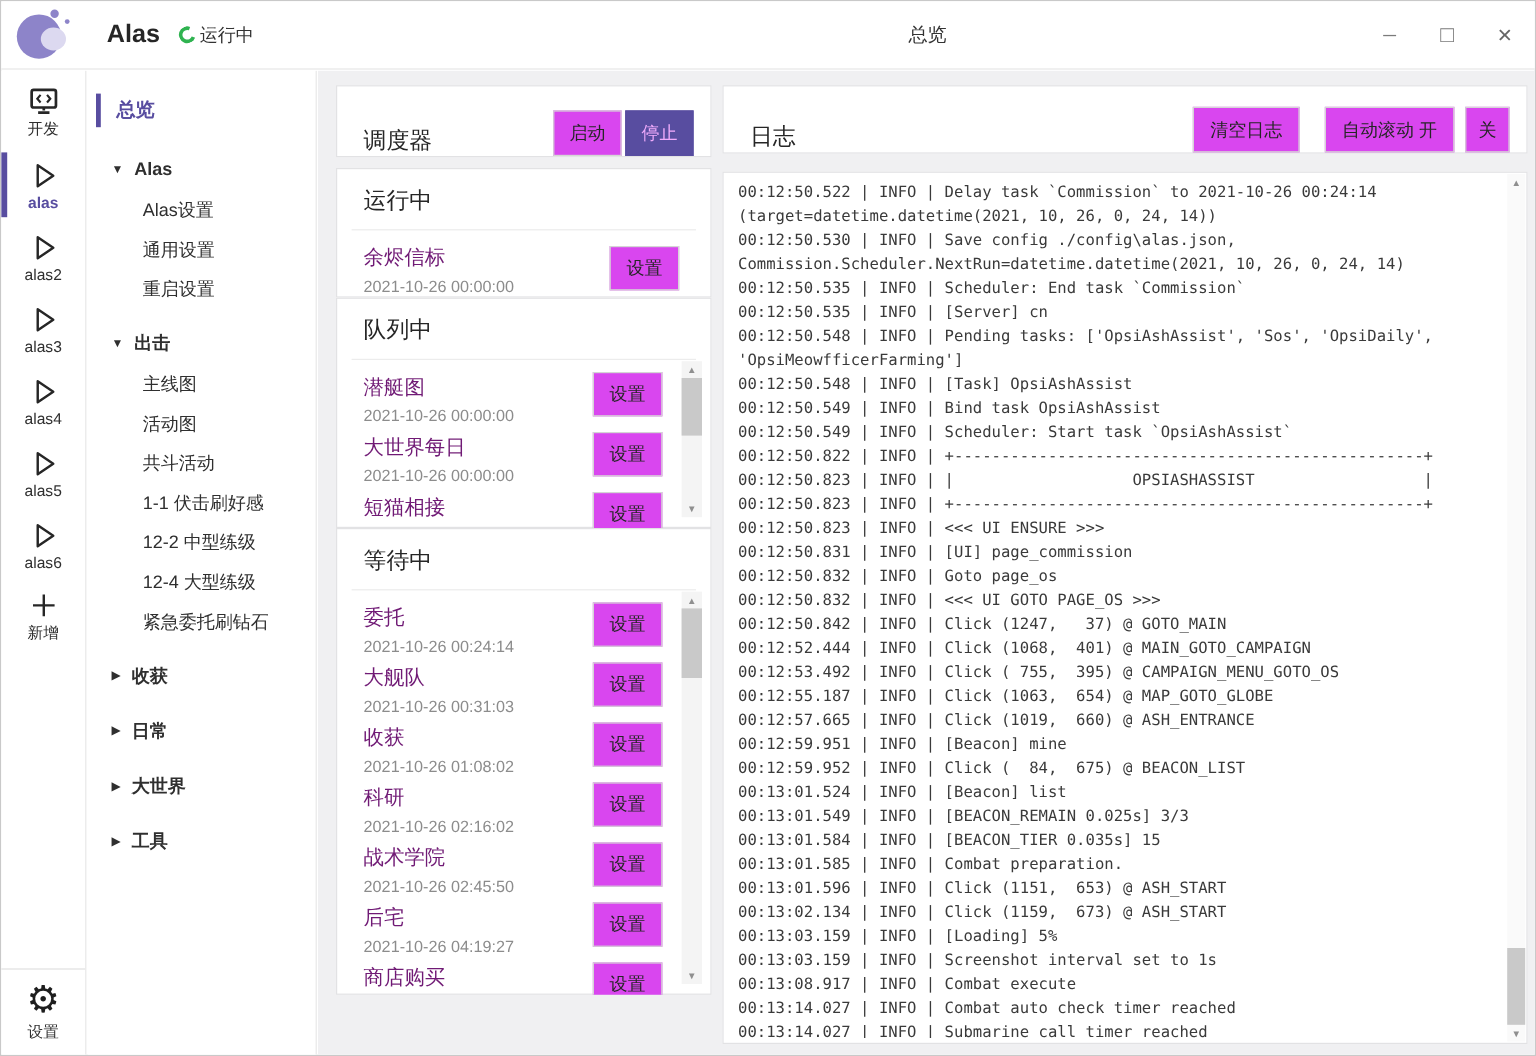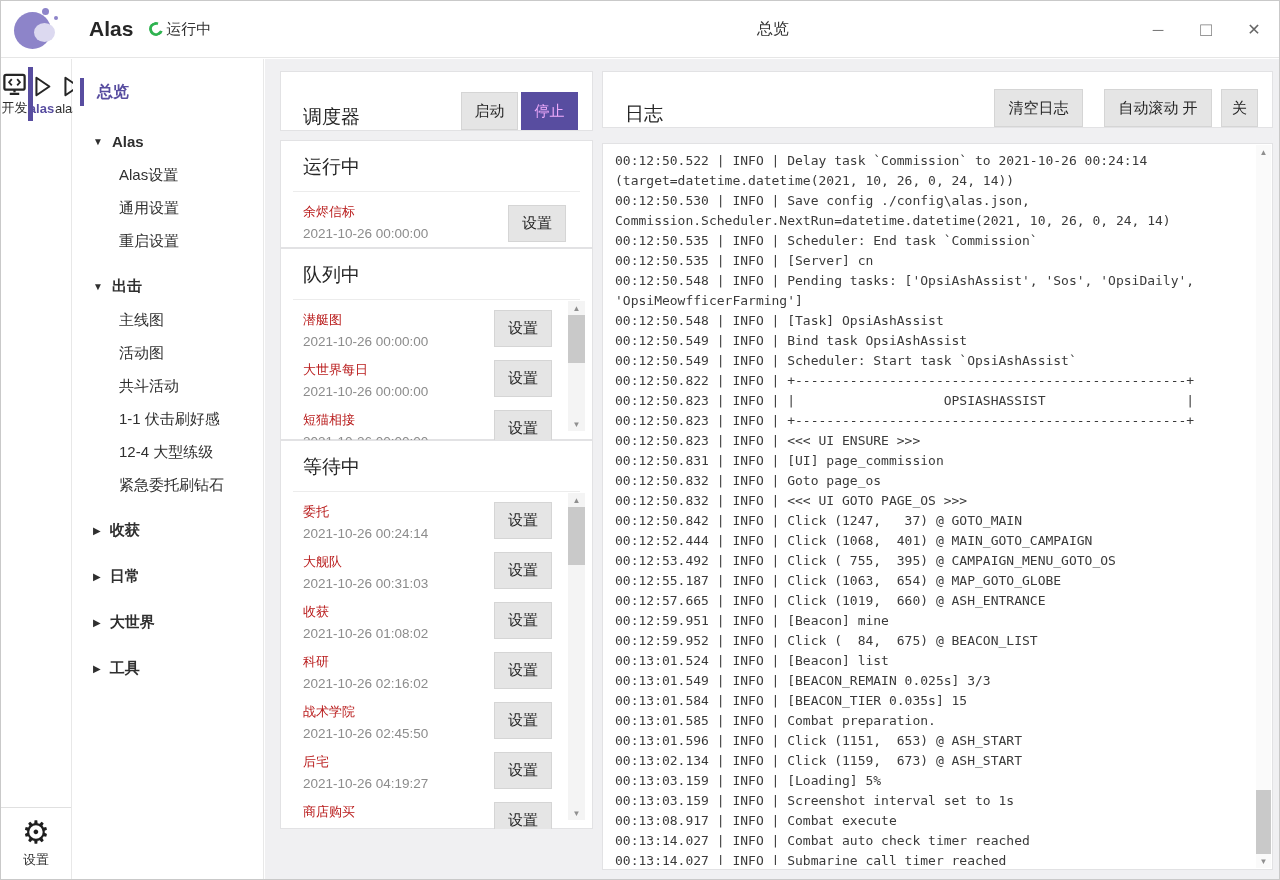--- a/index.html
+++ b/index.html
@@ -24,21 +24,21 @@
   .spinner{width:14px;height:14px;border:3px solid var(--status-green);border-right-color:transparent;border-radius:50%;margin-right:3px;transform:rotate(-25deg)}
   .page-title{position:absolute;left:772px;transform:translateX(-50%);font-size:16px;color:#333}
   .win-controls{position:absolute;right:16px;top:0;height:57px;display:flex;align-items:center;gap:30px;color:#7b7b7b}
   .win-btn{display:inline-flex;align-items:center;justify-content:center;width:18px;height:18px;cursor:pointer}
   .win-min{font-size:15px}
   .win-max{font-size:19px}
   .win-close{font-size:16px;color:#666}
 
   
   .iconbar{position:absolute;top:58px;left:0;width:71px;bottom:0;background:#fff;border-right:1px solid #e8e8e8;display:flex;flex-direction:column;align-items:center}
-  .iconbar-items{width:100%;display:flex;flex-direction:row;padding-top:5px}
+  .iconbar-items{width:100%;display:flex;flex-direction:column;padding-top:5px}
   .sb-item{position:relative;width:100%;height:60px;display:flex;flex-direction:column;align-items:center;justify-content:center;cursor:pointer}
   .sb-item.active::before{content:"";position:absolute;left:0;top:3px;bottom:3px;width:5px;background:var(--accent-purple)}
   .sb-label{font-size:13px;color:#2f2f2f;margin-top:1px}
   .sb-item.active .sb-label{color:var(--accent-purple);font-weight:bold}
   .ic{display:none}
   .t-dev .ic-dev{display:block}
   .t-play .ic-play{display:block}
   .t-plus .ic-plus{display:block}
   .sb-settings{margin-top:auto;width:100%;border-top:1px solid #e0e0e0;padding:8px 0 10px;display:flex;flex-direction:column;align-items:center;cursor:pointer}
   .gear-glyph{font-size:31px;line-height:34px;color:#1e1e1e}
@@ -51,31 +51,31 @@
   .n-group{height:36px;margin-top:10px;padding-left:20px;font-weight:bold;gap:9px}
   .nav-arrow{font-size:10px;color:#2f2f2f}
   .n-sub{height:33px;padding-left:46px}
 
   
   .content{position:absolute;top:58px;left:264px;right:0;bottom:0;background:#f0f0f2;overflow:hidden}
   .card{background:#fff;border:1px solid #e2e2e4}
   .col-sched{position:absolute;left:15px;top:12px;width:313px}
   .sched-head{height:60px;display:flex;align-items:flex-end;padding:0 14px 0 22px}
   .panel-title{font-size:19px;font-weight:400;color:#262626;flex:1}
-  .btn{display:inline-flex;align-items:center;justify-content:center;height:38px;border:1px solid #d5d5d5;background:#e5e5e5;font-size:15px;color:#262626;cursor:pointer;font-family:inherit}
+  .btn{display:inline-flex;align-items:center;justify-content:center;height:38px;border:1px solid #d5d5d5;background:#d946ef;font-size:15px;color:#262626;cursor:pointer;font-family:inherit}
   .btn-start{width:57px}
   .btn-stop{width:57px;background:var(--accent-purple);border-color:var(--accent-purple);color:#f0abfc;margin-left:3px}
   .card h3{margin:0 12px;padding:13px 10px 11px;font-size:19px;font-weight:400;color:#262626;border-bottom:1px solid #ececec}
   .card-running{margin-top:9px;height:108px}
   .card-pending{height:192px;position:relative}
   .card-waiting{margin-top:0;height:389px;position:relative}
   .task-list{padding:3px 0 0 22px;overflow:hidden}
   .scroll-list{height:calc(100% - 50px)}
   .task-row{position:relative;height:50px;padding-right:100px}
-  .task-name{font-size:13px;color:#b91c1c;padding-top:8px;white-space:nowrap}
+  .task-name{font-size:17px;color:#701a75;padding-top:8px;white-space:nowrap}
   .task-time{font-size:13.5px;color:#8c8c8c;margin-top:5px;white-space:nowrap}
   .task-setting{position:absolute;right:40px;top:7px;width:58px;height:37px}
   .card-running .task-setting{right:26px;top:10px}
   .vscroll{position:absolute;right:7px;top:52px;bottom:8px;width:17px;background:#f4f4f4;display:flex;flex-direction:column;align-items:center}
   .scroll-arrow{width:17px;height:14px;display:flex;align-items:center;justify-content:center;font-size:8px;color:#8f8f8f;cursor:pointer;flex:0 0 auto}
   .scroll-thumb{width:17px;background:#c9c9c9;flex:0 0 auto;cursor:pointer}
   .thumb-pending{height:48px}
   .thumb-waiting{height:58px}
   .scroll-spacer{flex:1}
 
@@ -243,20 +243,24 @@
         <div class="nav-item n-sub">
 
         <span class="nav-label">共斗活动</span>
       </div>
         <div class="nav-item n-sub">
 
         <span class="nav-label">1-1 伏击刷好感</span>
       </div>
         <div class="nav-item n-sub">
 
+        <span class="nav-label">12-2 中型练级</span>
+      </div>
+        <div class="nav-item n-sub">
+
         <span class="nav-label">12-4 大型练级</span>
       </div>
         <div class="nav-item n-sub">
 
         <span class="nav-label">紧急委托刷钻石</span>
       </div>
         <div class="nav-item n-group">
         <span class="nav-arrow">▶</span>
         <span class="nav-label">收获</span>
       </div>

